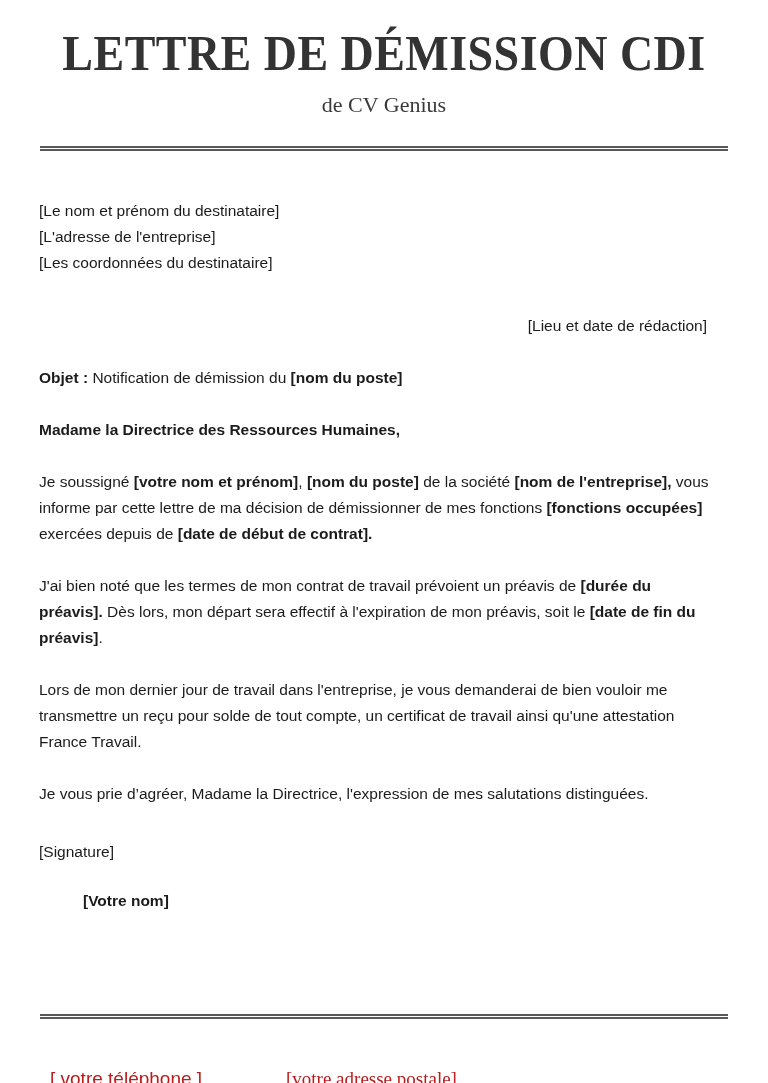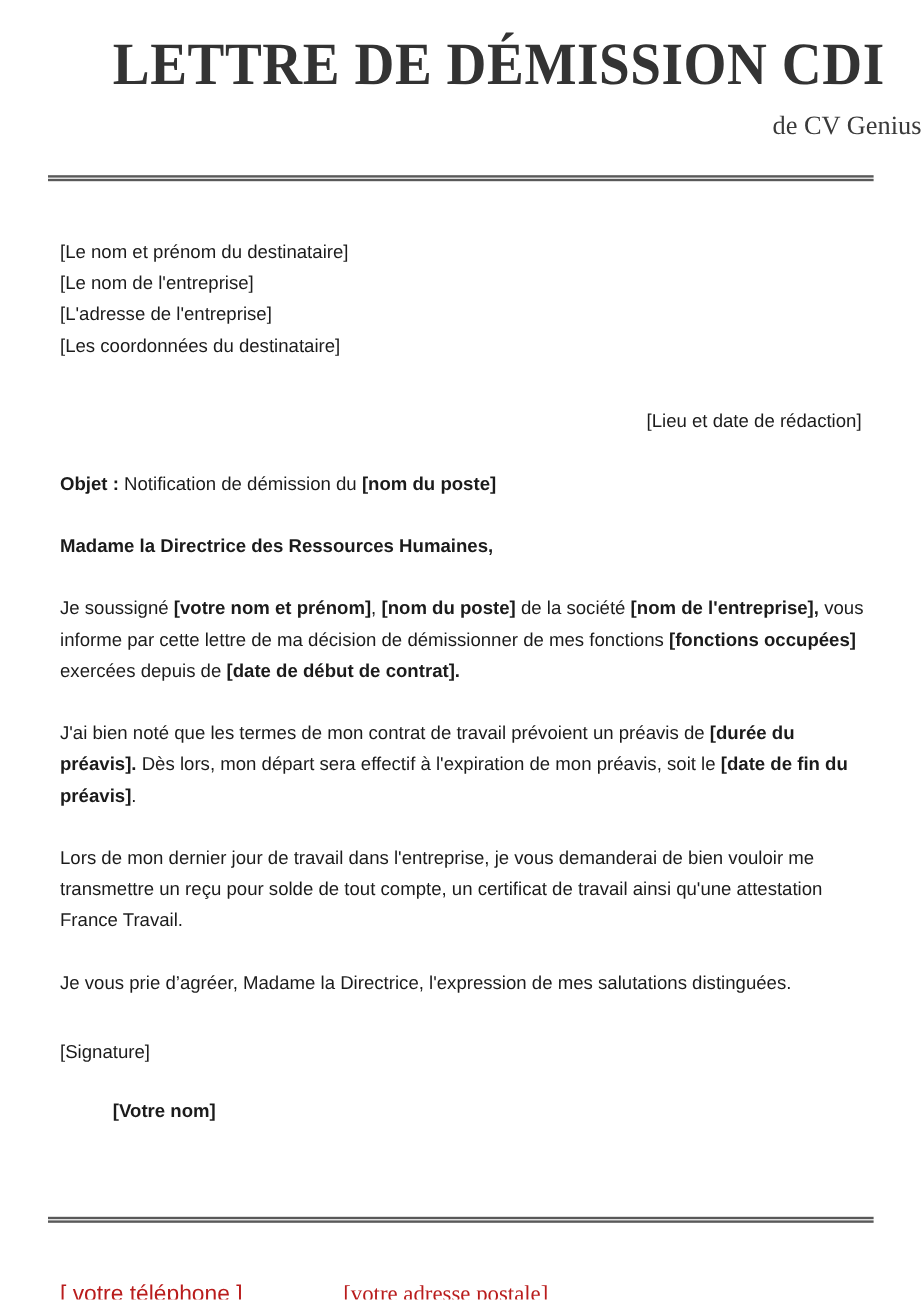--- a/index.html
+++ b/index.html
@@ -19,21 +19,21 @@
     position: relative;
     width: 768px;
     height: 1083px;
     box-sizing: border-box;
     background: #ffffff;
   }
 
   
   .header {
     padding-top: 26px;
-    text-align: right;
+    text-align: center;
   }
   .doc-title {
     font-family: "Liberation Serif", serif;
     font-weight: bold;
     font-size: 50px;
     line-height: 1.08;
     letter-spacing: 0.5px;
     color: #333333;
     margin: 0;
     transform: scaleX(0.92);
@@ -57,21 +57,21 @@
     border-bottom: 2px solid #595959;
     background: #ffffff;
     box-sizing: border-box;
   }
   .rule-top { top: 146px; }
   .rule-bottom { top: 1014px; }
 
   
   .content {
     position: absolute;
-    left: 50px;
+    left: 39px;
     right: 40px;
     top: 198px;
     width: 678px;
     font-size: 15.5px;
     line-height: 26px;
     color: #1b1b1b;
   }
 
   .addr-line { white-space: nowrap; }
 
@@ -114,21 +114,20 @@
     <h1 class="doc-title">LETTRE DE DÉMISSION CDI</h1>
     <p class="doc-subtitle">de CV Genius</p>
   </div>
 
   <div class="rule rule-top"></div>
 
   <div class="content">
 
     <div>
       <div class="addr-line">[Le nom et prénom du destinataire]</div>
-      <div class="addr-line">[Le nom de l'entreprise]</div>
       <div class="addr-line">[L'adresse de l'entreprise]</div>
       <div class="addr-line">[Les coordonnées du destinataire]</div>
     </div>
 
     <div class="date-line">[Lieu et date de rédaction]</div>
 
     <div class="para">
       <b>Objet :</b><span> Notification de démission du </span><b>[nom du poste]</b>
     </div>
 

